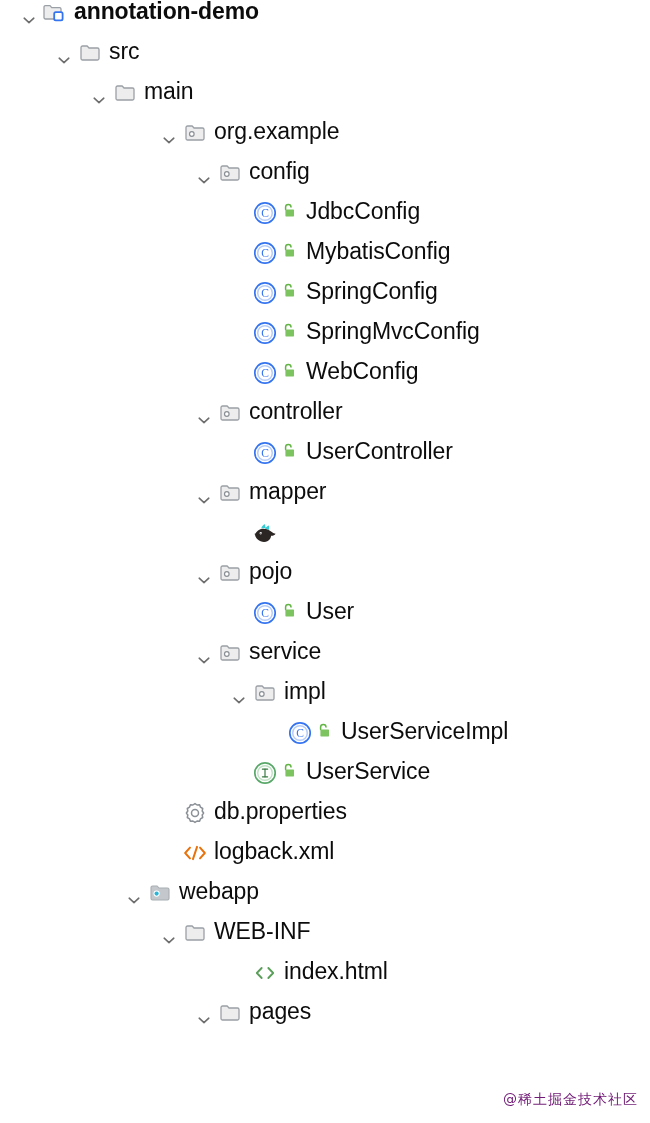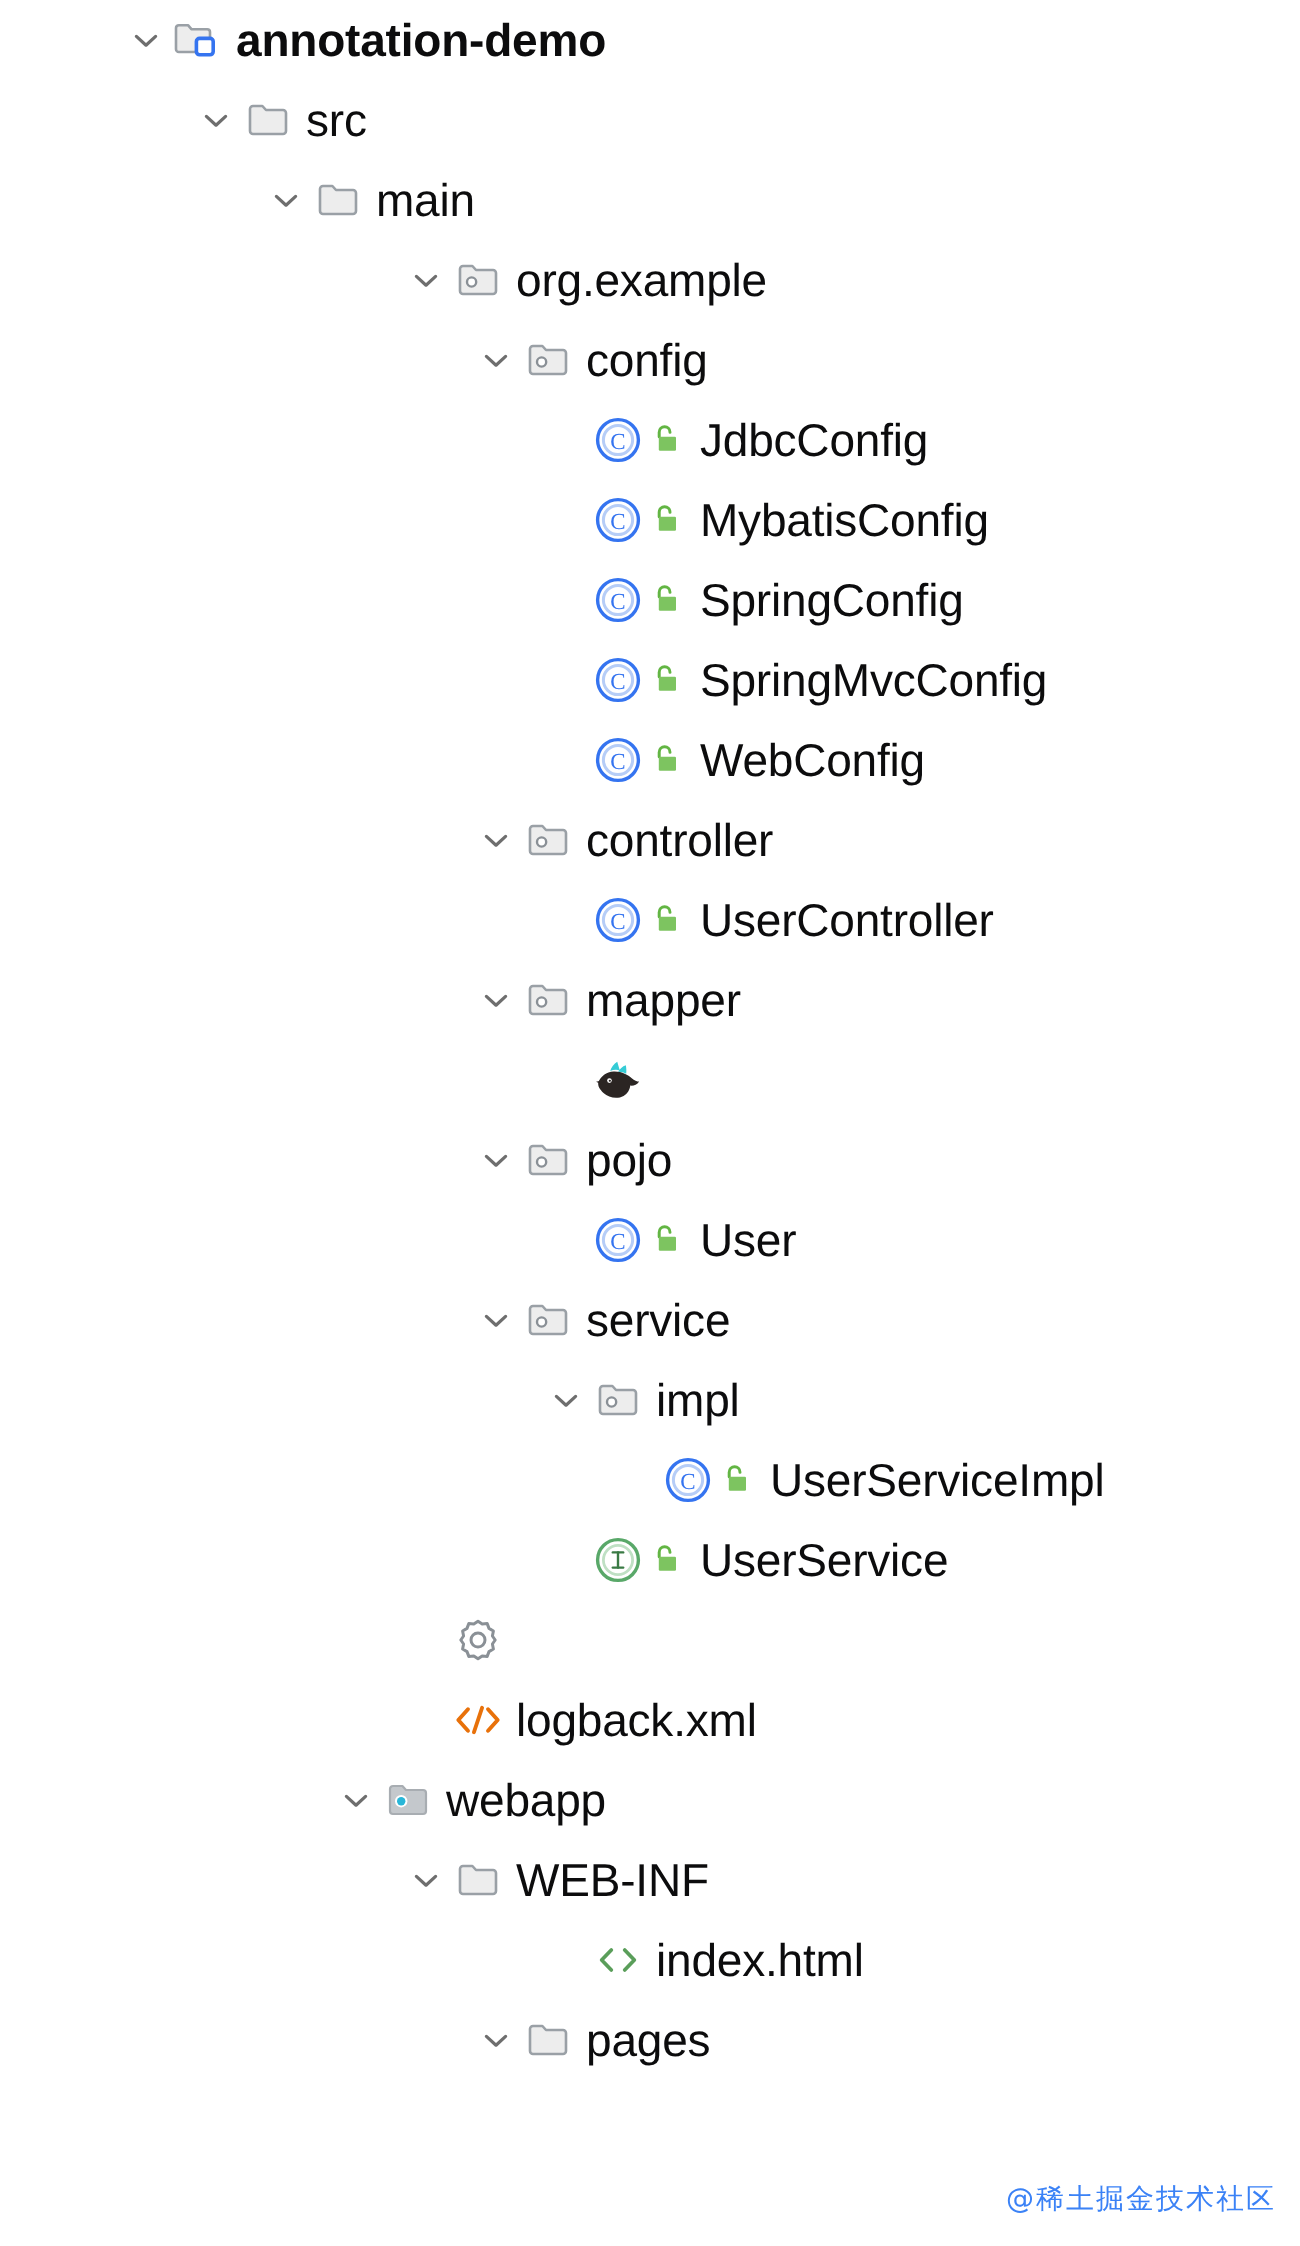--- a/index.html
+++ b/index.html
@@ -13,24 +13,23 @@
     font-family: "Liberation Sans", sans-serif;
     overflow: hidden;
   }
   #tree {
     position: absolute;
     top: 0; left: 0;
     width: 650px;
   }
   .row {
     display: flex;
-    align-items: center;
+    align-items: flex-start;
     height: 40px;
     white-space: nowrap;
-    padding-left: 44px;
   }
   .indent { flex: 0 0 auto; }
   .arrow {
     flex: 0 0 auto;
     width: 26px; height: 40px;
     display: flex; align-items: center; justify-content: center;
   }
   .arrow svg { display: block; }
   .arrow.empty svg { visibility: hidden; }
   .icon {
@@ -52,21 +51,21 @@
     color: #0c0c0d;
     letter-spacing: -0.1px;
     padding-left: 4px;
     line-height: 1;
   }
   .label.bold { font-weight: bold; }
   .watermark {
     position: absolute;
     right: 12px; bottom: 14px;
     font-size: 14px;
-    color: #3b82f6;
+    color: #701a75;
     font-family: "DejaVu Sans", sans-serif;
     letter-spacing: 1px;
   }
 </style>
 </head>
 <body>
 
 <div id="tree">
     <div class="row">
       <div class="indent" style="width: 16px;"></div>
@@ -442,20 +441,21 @@
         <svg width="16" height="16" viewBox="0 0 16 16">
           <path d="M3.2 6.2 L8 10.6 L12.8 6.2" fill="none" stroke="#6E6E6E" stroke-width="1.6" stroke-linecap="round" stroke-linejoin="round"></path>
         </svg>
       </span>
       <span class="icon">
         <svg width="24" height="24" viewBox="0 0 24 24">
           <path d="M12 2.6 L14.1 4.0 L16.6 3.8 L17.5 6.2 L19.7 7.5 L19.2 10.0 L20.6 12.0 L19.2 14.0 L19.7 16.5 L17.5 17.8 L16.6 20.2 L14.1 20.0 L12 21.4 L9.9 20.0 L7.4 20.2 L6.5 17.8 L4.3 16.5 L4.8 14.0 L3.4 12.0 L4.8 10.0 L4.3 7.5 L6.5 6.2 L7.4 3.8 L9.9 4.0 Z" fill="none" stroke="#8A9096" stroke-width="1.5" stroke-linejoin="round"></path>
           <circle cx="12" cy="12" r="3.5" fill="none" stroke="#8A9096" stroke-width="1.5"></circle>
         </svg>
       </span>
+      <span class="label">db.properties</span>
     </div>
     <div class="row">
       <div class="indent" style="width: 156px;"></div>
       <span class="arrow empty">
         <svg width="16" height="16" viewBox="0 0 16 16">
           <path d="M3.2 6.2 L8 10.6 L12.8 6.2" fill="none" stroke="#6E6E6E" stroke-width="1.6" stroke-linecap="round" stroke-linejoin="round"></path>
         </svg>
       </span>
       <span class="icon">
         <svg width="28" height="24" viewBox="0 0 28 24">

